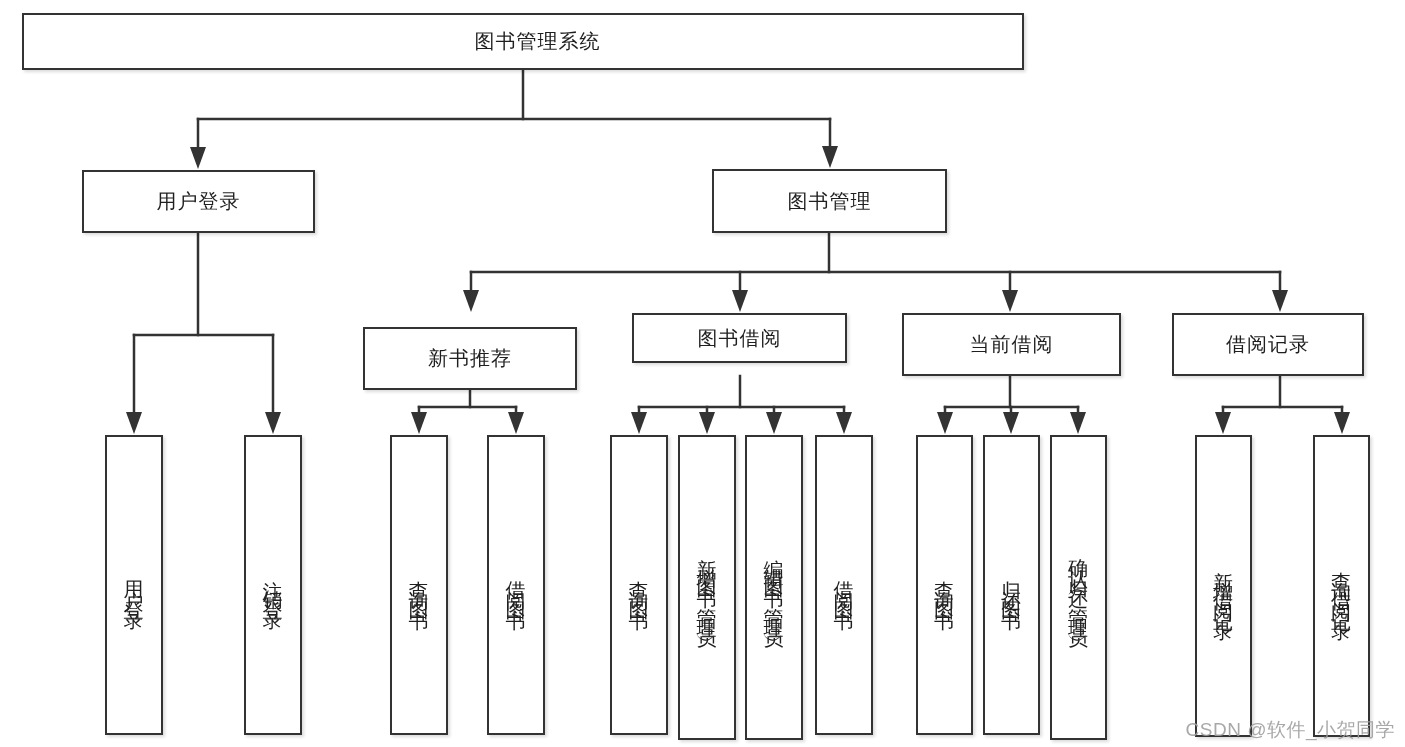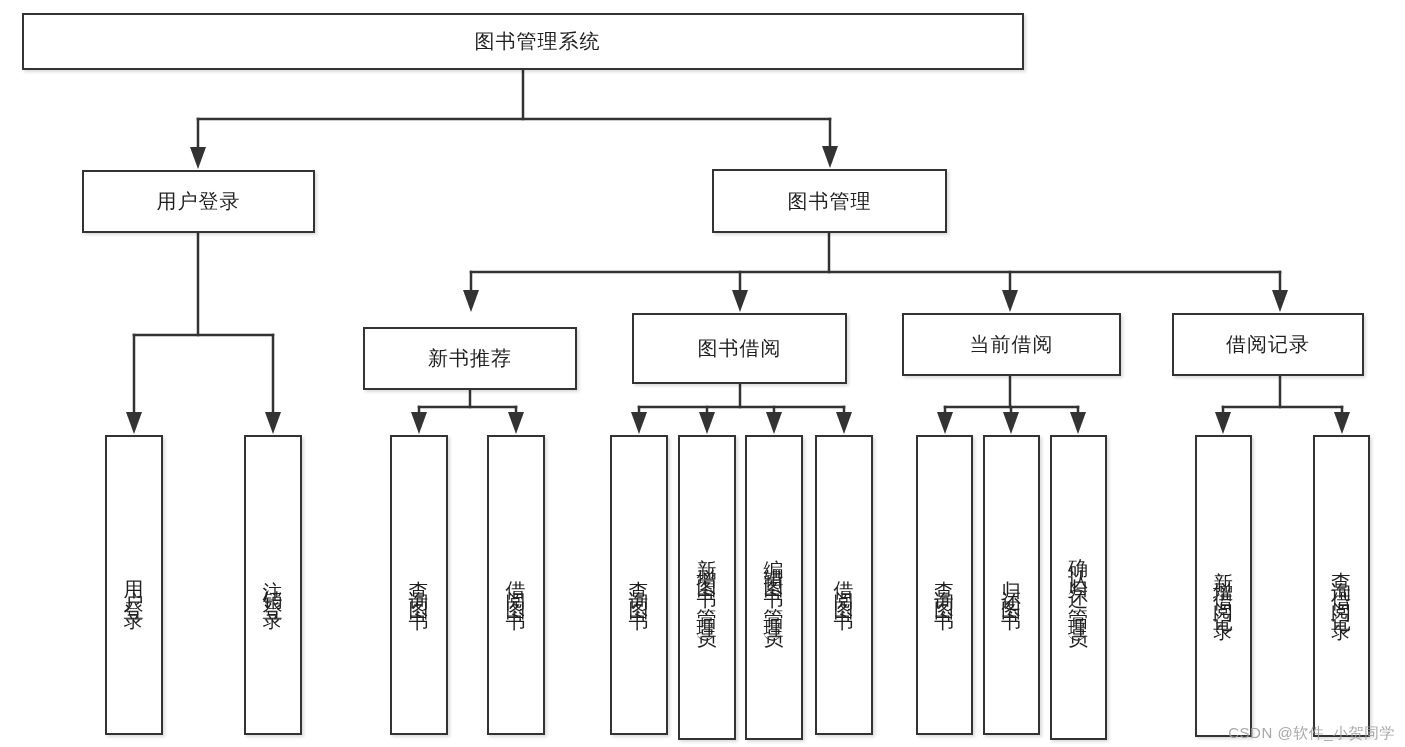--- a/index.html
+++ b/index.html
@@ -29,21 +29,21 @@
   .v-node{
     writing-mode:vertical-rl;
     text-orientation:mixed;
     font-size:20px;
     letter-spacing:10px;
     line-height:1;
   }
   .watermark{
     position:absolute;
     right:10px;bottom:4px;
-    font-size:15px;
+    font-size:19px;
     color:rgba(158,158,158,0.9);
     letter-spacing:0.5px;
     white-space:nowrap;
   }
 </style>
 </head>
 <body>
 
 <div class="stage">
 
@@ -115,21 +115,21 @@
       <polygon points="1334,412 1350,412 1342,434"></polygon>
     </g>
   </svg>
 
   <div class="node" style="left:22px;top:13px;width:1002px;height:57px;padding-left:29px;">图书管理系统</div>
 
   <div class="node" style="left:82px;top:170px;width:233px;height:63px;">用户登录</div>
   <div class="node" style="left:712px;top:169px;width:235px;height:64px;">图书管理</div>
 
   <div class="node" style="left:363px;top:327px;width:214px;height:63px;">新书推荐</div>
-  <div class="node" style="left:632px;top:313px;width:215px;height:71px;">图书借阅</div>
+  <div class="node" style="left:632px;top:313px;width:215px;height:50px;">图书借阅</div>
   <div class="node" style="left:902px;top:313px;width:219px;height:63px;">当前借阅</div>
   <div class="node" style="left:1172px;top:313px;width:192px;height:63px;">借阅记录</div>
 
   <div class="node v-node" style="left:105px;top:435px;width:58px;height:300px;">用户登录</div>
   <div class="node v-node" style="left:244px;top:435px;width:58px;height:300px;">注销登录</div>
 
   <div class="node v-node" style="left:390px;top:435px;width:58px;height:300px;">查询图书</div>
   <div class="node v-node" style="left:487px;top:435px;width:58px;height:300px;">借阅图书</div>
 
   <div class="node v-node" style="left:610px;top:435px;width:58px;height:300px;">查询图书</div>

